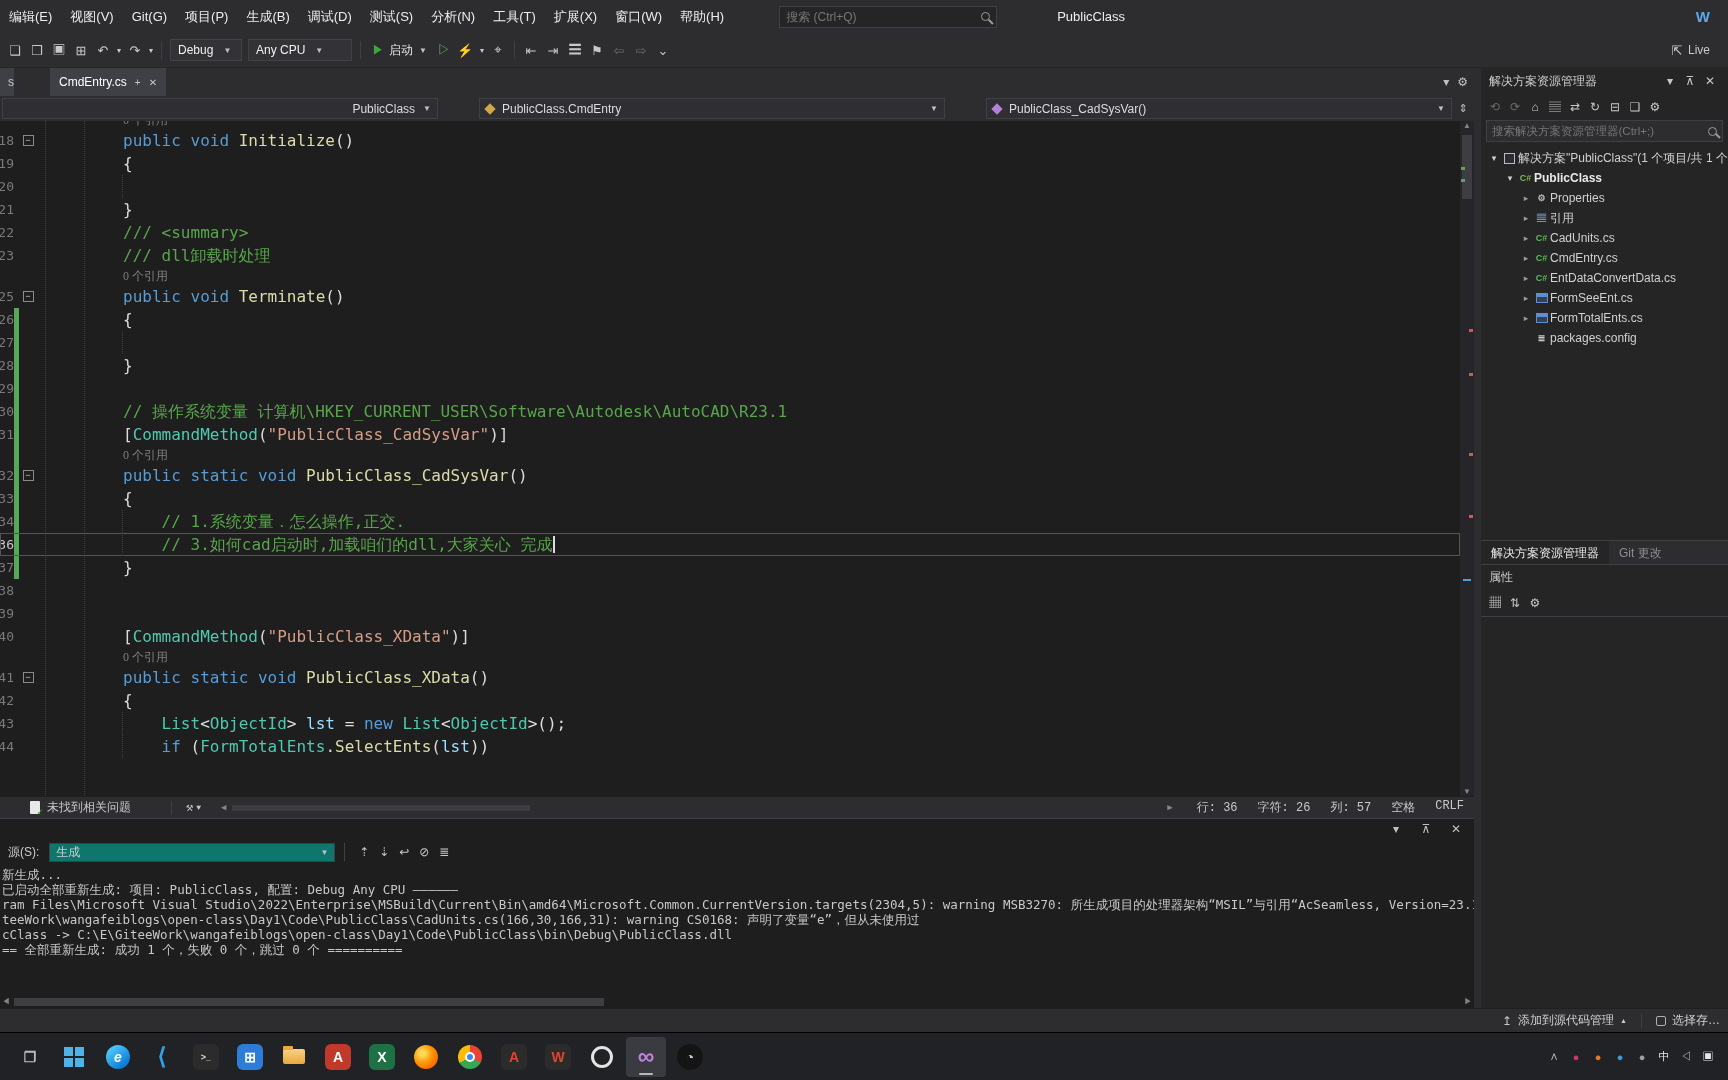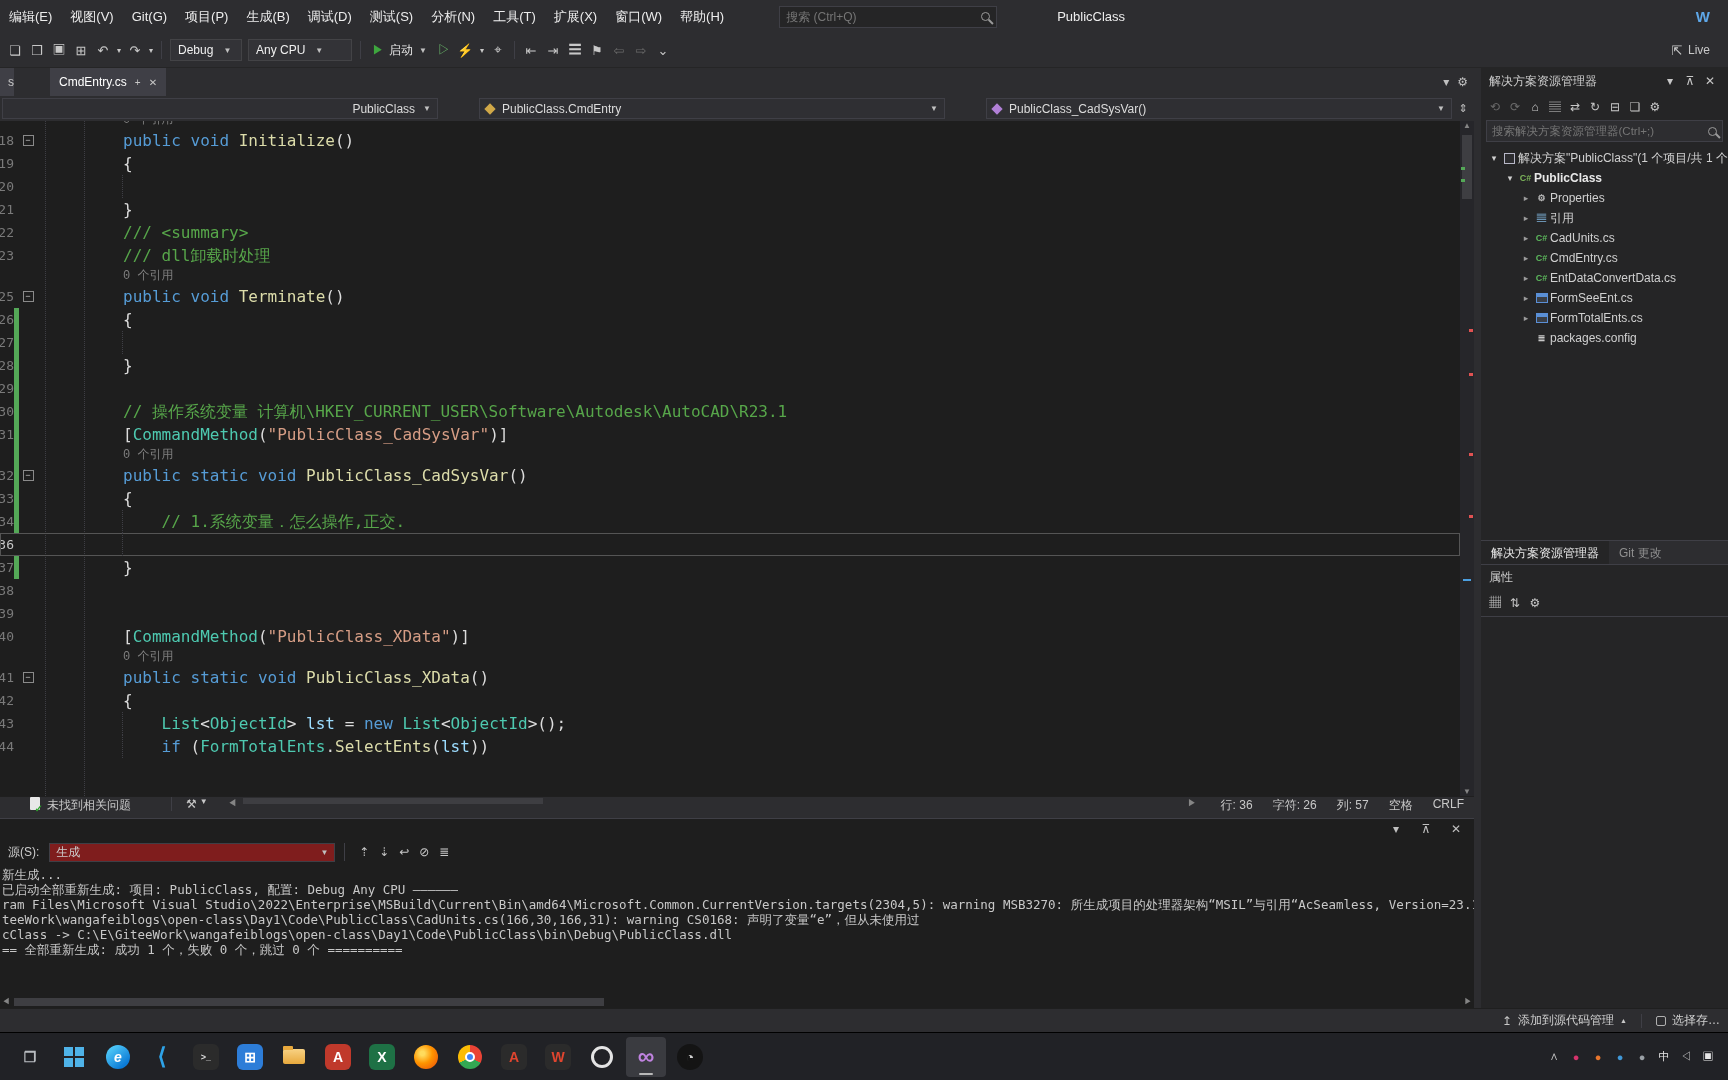--- a/index.html
+++ b/index.html
@@ -65,66 +65,66 @@
   .d-class { background:#D0A848; }
   .d-method { background:#B180D7; }
   #nav-split { width:20px; text-align:center; color:#C0C0C0; font-size:11px; }
 
   
   #editor { flex:1; position:relative; overflow:hidden; background:#1E1E1E; min-height:0; }
   .vguide { position:absolute; top:0; bottom:0; border-left:1px dotted #3E3E44; z-index:0; }
   #code-rows { position:absolute; left:0; top:-10px; right:14px; z-index:1; }
   .row { display:flex; height:23px; line-height:23px; position:relative; }
   .row.lens { height:18px; line-height:18px; }
-  .row.current { outline:1px solid #555555; outline-offset:-1px;flex-direction:column; }
+  .row.current { outline:1px solid #555555; outline-offset:-1px; }
   .ln { width:14px; overflow:hidden; display:flex; justify-content:flex-end; flex-shrink:0;
     font-family:"DejaVu Sans Mono",monospace; font-size:13px; color:#7A7A7A; }
   .row.current .ln { color:#C6C6C6; }
   .chg { width:5px; flex-shrink:0; }
   .chg.on { background:#54A857; }
   .fold { width:18px; flex-shrink:0; display:flex; align-items:center; justify-content:center; }
   .fbox { width:11px; height:11px; border:1px solid #8A8A8A; background:#1E1E1E; color:#C8C8C8;
     font-size:9px; line-height:9px; text-align:center; display:flex; align-items:center; justify-content:center; }
   .content { flex:1; min-width:0; overflow:hidden; white-space:pre; padding-left:9px;
     font-family:"DejaVu Sans Mono",monospace; font-size:16px; }
-  .row.lens .content { padding-left:86px; font-size:12px; color:#7F7F7F; font-family:Liberation Mono, monospace; }
+  .row.lens .content { padding-left:86px; font-size:12px; color:#7F7F7F; font-family:Liberation Serif, serif; }
   .tok.kw { color:#569CD6; } .tok.ty { color:#4EC9B0; } .tok.fn { color:#DCDCAA; }
   .tok.str { color:#D69D85; } .tok.cm { color:#57A64A; } .tok.pl { color:#DCDCDC; } .tok.var { color:#9CDCFE; }
   .g8 { position:absolute; left:122px; top:0; bottom:0; border-left:1px dotted #3F3F46; }
   .caret-i { display:inline-block; width:2px; height:17px; background:#DCDCDC; vertical-align:-3px;
     margin-left:1px; animation:blink 1s steps(2) infinite; }
   @keyframes blink { 50% { opacity:0; } }
   #vscroll { position:absolute; right:0; top:0; bottom:0; width:14px; background:#26262A; z-index:2; }
   #vscroll .arr { position:absolute; left:0; width:14px; text-align:center; color:#858585; font-size:8px; }
   #vscroll .thumb { position:absolute; left:2px; right:2px; top:14px; height:64px; background:#3E3E42; }
   .mk { position:absolute; width:4px; height:3px; }
   .mk.g { left:1px; background:#54A857; }
   .mk.r { right:1px; background:#E05252; }
   .mk.b { left:3px; width:8px; height:2px; background:#4B9FE1; }
 
   
-  #editor-statusrow { height:22px; background:#2D2D30; display:flex; font-size:12px;
-    color:#C8C8C8; flex-shrink:0; border-top:1px solid #1F1F1F; }
+  #editor-statusrow { height:22px; background:#2D2D30; display:flex; align-items:center; font-size:12px;
+    color:#C8C8C8; flex-shrink:0; border-top:1px solid #1F1F1F;font-family:Liberation Mono, monospace; }
   .page { width:10px; height:13px; background:#E8E8E8; border-radius:1px; position:relative;
     margin:0 7px 0 30px; flex-shrink:0; }
   .page::after { content:'✓'; position:absolute; right:-3px; bottom:-4px; color:#2FA32F; font-size:10px; font-weight:bold; }
   .vbar { width:1px; height:14px; background:#3F3F46; margin:0 14px; }
   .broom { color:#C8C8C8; font-size:12px; }
   .hs-arrow { color:#858585; font-size:9px; padding:0 6px; }
   #hscroll-track { flex:1; height:8px; position:relative; }
   #hscroll-track .thumb { position:absolute; left:0; top:1px; height:6px; width:32%; background:#3E3E42; }
   #cursor-info { display:flex; gap:20px; margin:0 10px 0 18px; color:#C8C8C8; font-size:12px; white-space:nowrap; }
 
   
   #output-panel { height:190px; background:#1E1E1E; border-top:1px solid #3F3F46; display:flex;
     flex-direction:column; flex-shrink:0; }
   .out-header { height:20px; display:flex; align-items:center; justify-content:flex-end; padding-right:8px; gap:10px; }
   .out-header span { color:#C0C0C0; font-size:11px; }
   .out-toolbar { height:26px; display:flex; align-items:center; padding-left:8px; font-size:12px; gap:4px; }
-  #out-combo { width:286px; height:19px; background:#7f1d1d; border:1px solid #3F3F46; display:flex;
+  #out-combo { width:286px; height:19px; background:#0f766e; border:1px solid #3F3F46; display:flex;
     align-items:center; padding:0 6px; font-size:12px; margin-left:6px; }
   #out-combo .ca { margin-left:auto; font-size:8px; color:#C0C0C0; }
   .out-lines { flex:1; overflow:hidden; padding:2px 0 0 2px; font-family:"DejaVu Sans Mono",monospace;
     font-size:12.5px; line-height:15px; color:#C8C8C8; white-space:pre; }
   .out-hscroll { height:12px; position:relative; background:#1E1E1E; }
   .out-hscroll .thumb { position:absolute; left:14px; top:2px; height:8px; width:40%; background:#3E3E42; }
   .out-hscroll .arr { position:absolute; top:0; color:#858585; font-size:8px; line-height:12px; }
 
   
   .se-title { height:26px; display:flex; align-items:center; padding:0 8px; font-size:12px; color:#CCCCCC; flex-shrink:0; }

